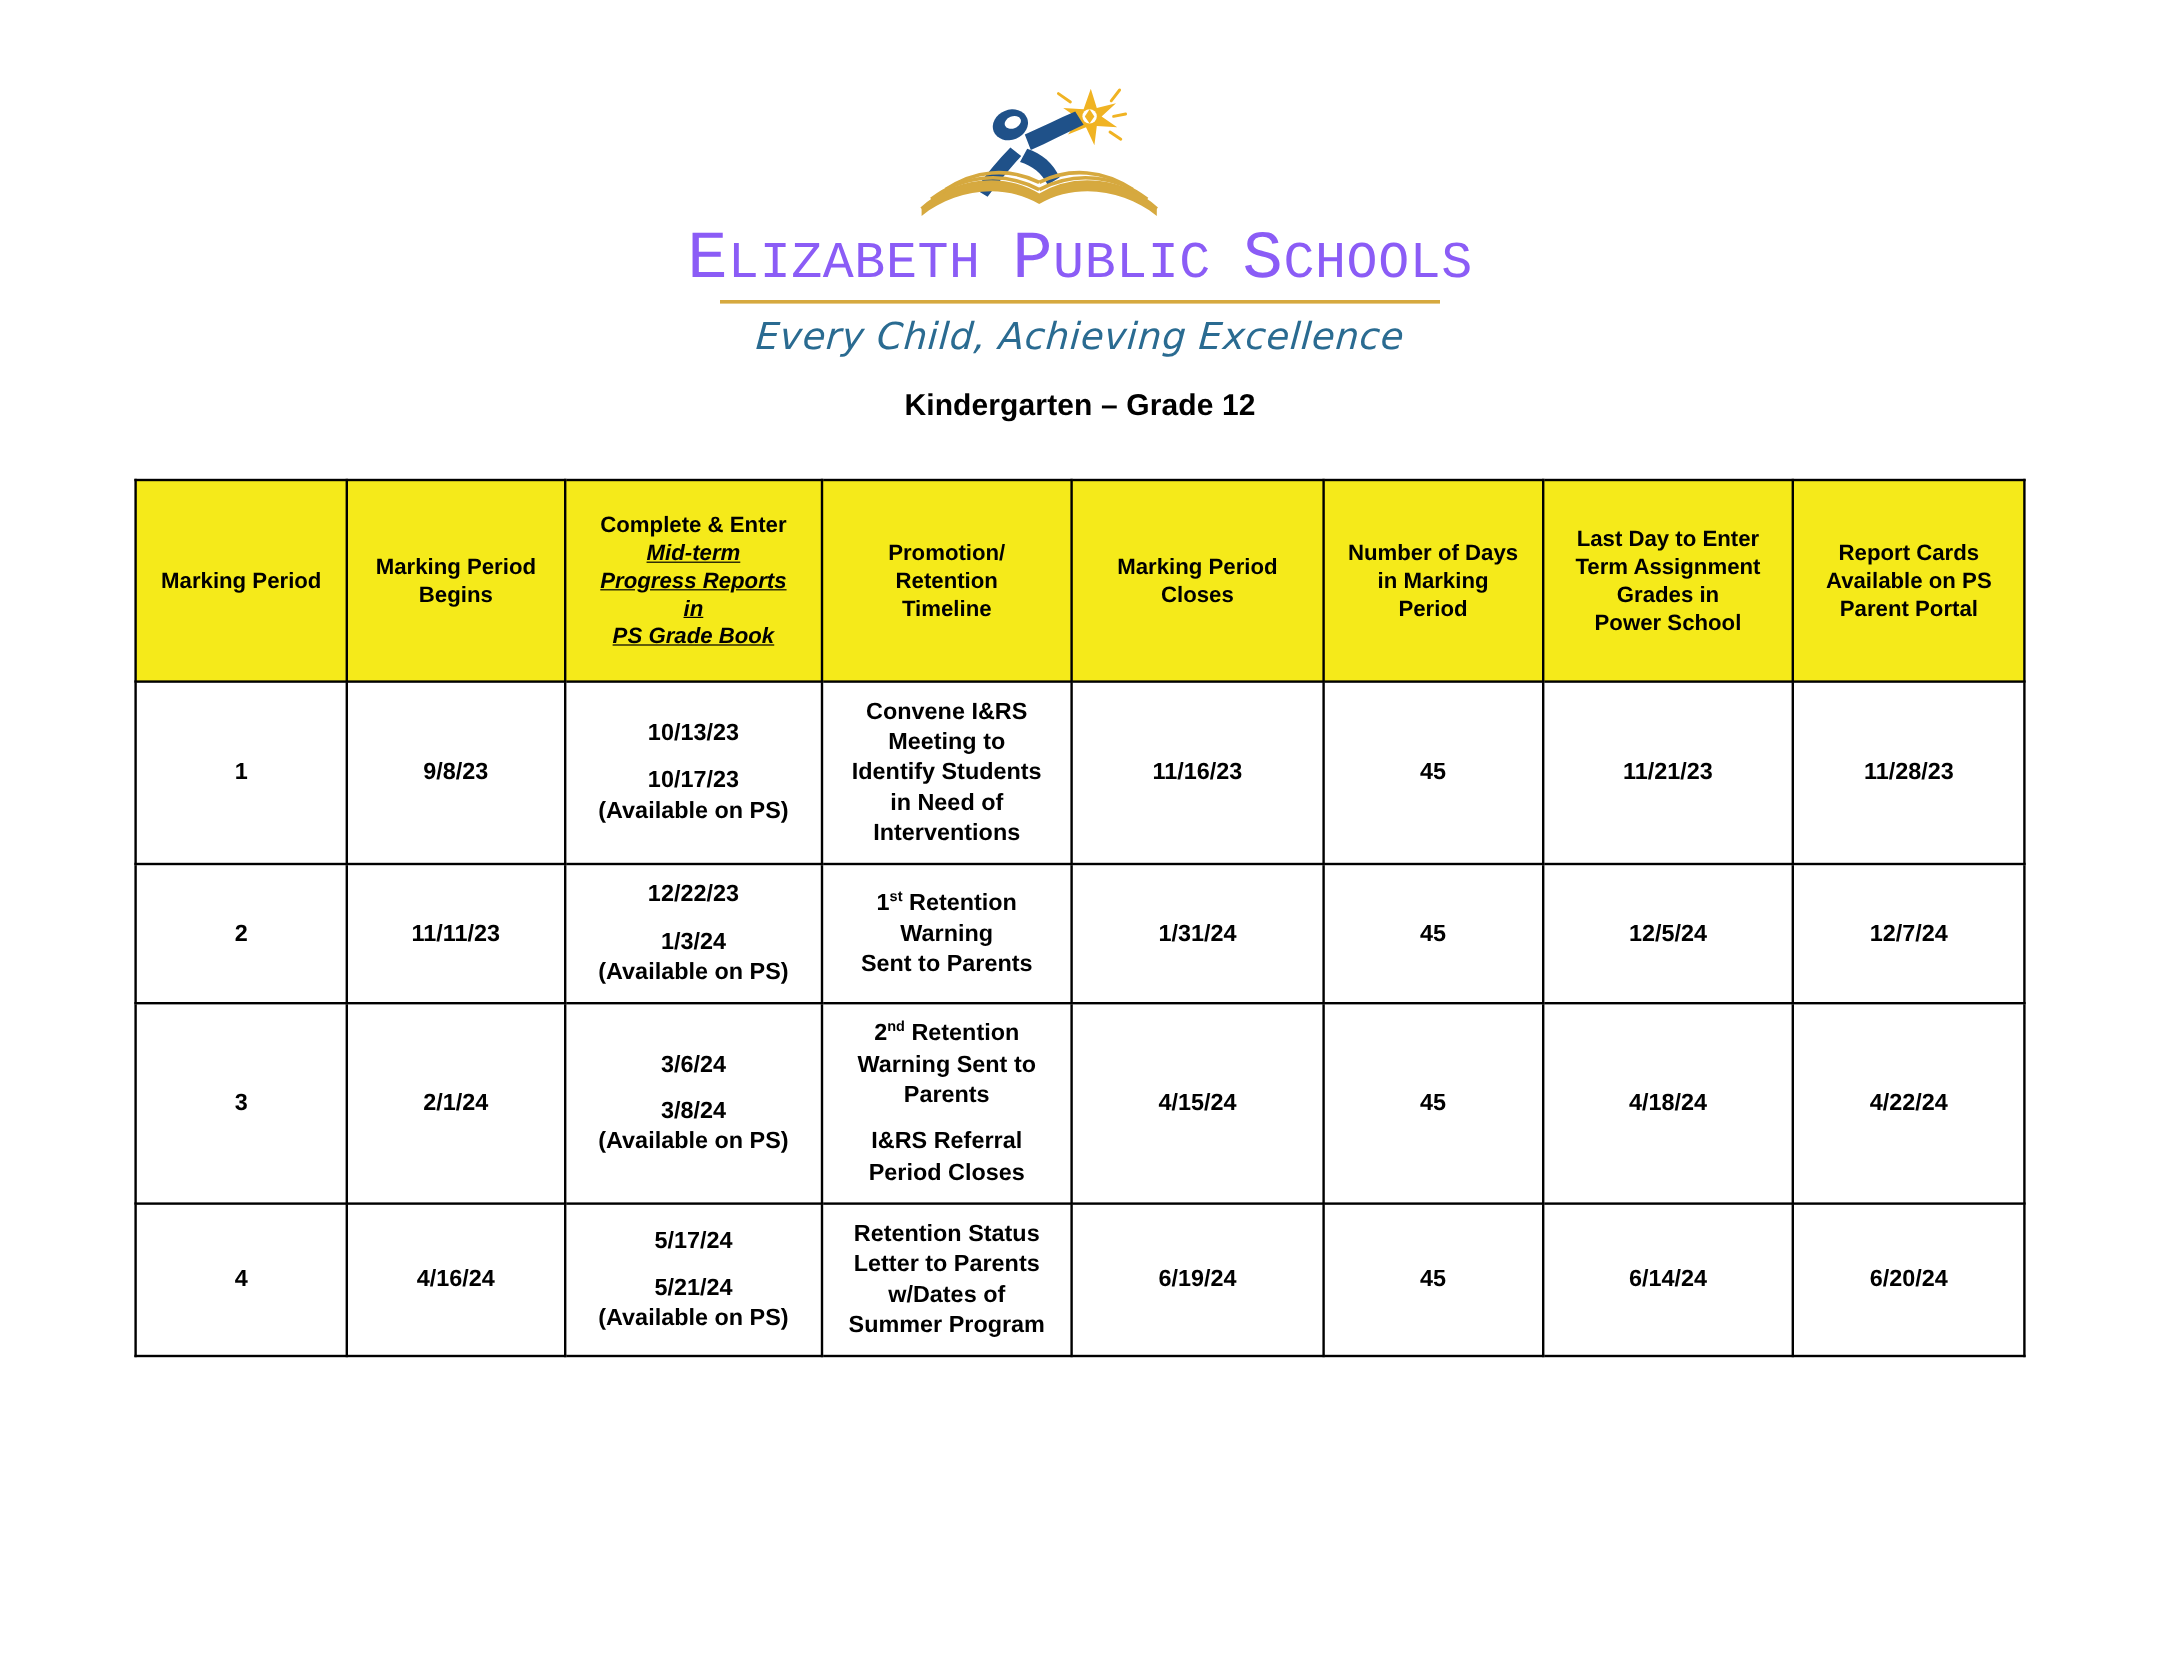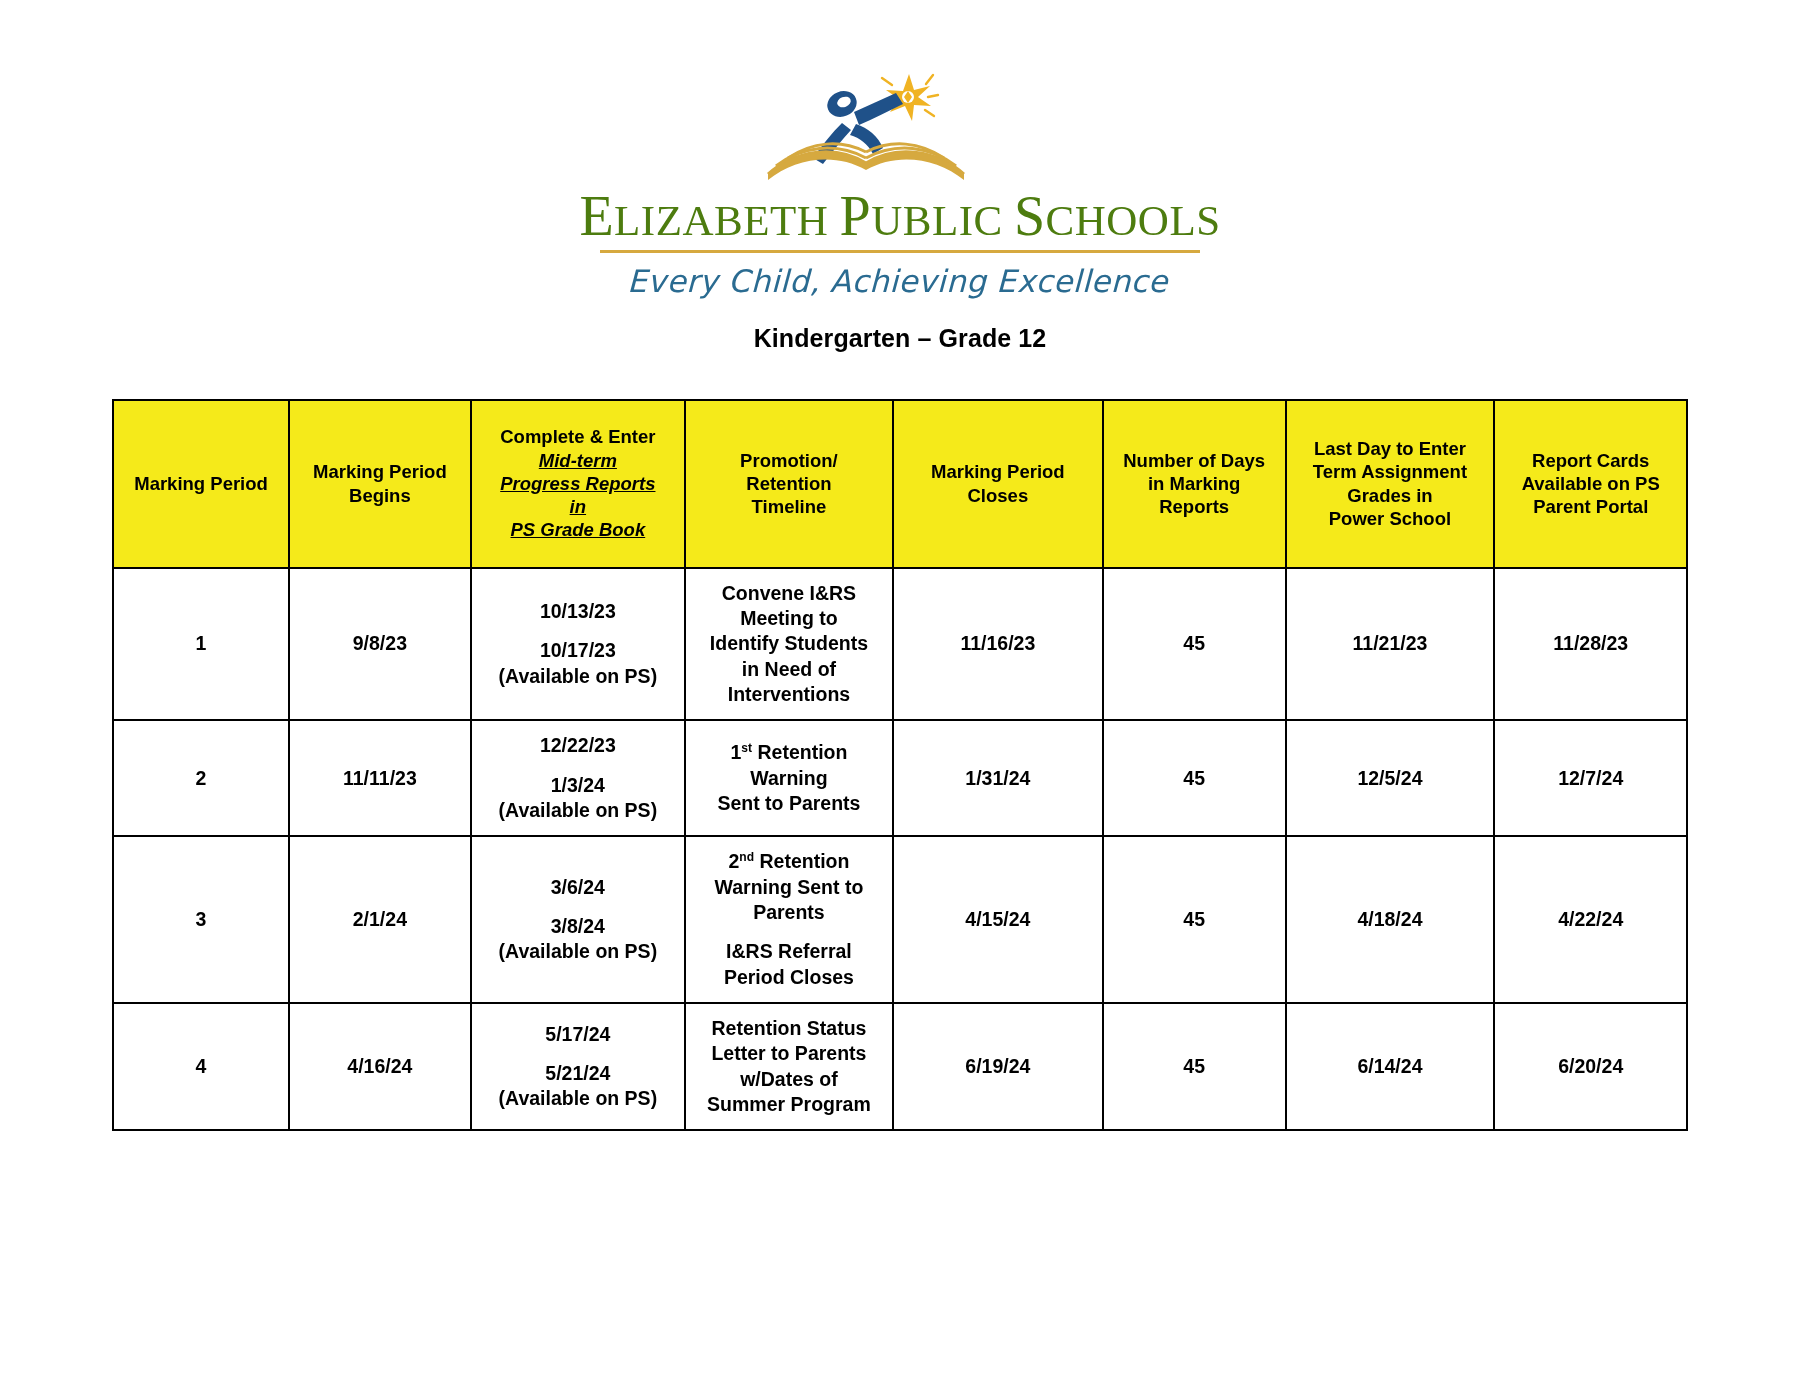--- a/index.html
+++ b/index.html
@@ -29,24 +29,24 @@
     display: flex;
     flex-direction: column;
     align-items: center;
   }
   .logo-mark {
     position: relative;
     width: 560px;
     height: 128px;
   }
   .logo-wordmark {
-    font-family: Liberation Serif, serif;
+    font-family: Liberation Mono, monospace;
     font-size: 56px;
     letter-spacing: 0.5px;
-    color: #4d7c0f;
+    color: #8b5cf6;
     line-height: 1;
     margin-top: -6px;
     white-space: nowrap;
     text-align: center;
   }
   .logo-wordmark .cap { font-size: 56px; }
   .logo-wordmark .sc { font-size: 43px; }
   .logo-rule {
     width: 600px;
     height: 3px;
@@ -211,21 +211,21 @@
             <span>Retention</span><br>
             <span>Timeline</span>
           </th>
           <th>
             <span>Marking Period</span><br>
             <span>Closes</span>
           </th>
           <th>
             <span>Number of Days</span><br>
             <span>in Marking</span><br>
-            <span>Reports</span>
+            <span>Period</span>
           </th>
           <th>
             <span>Last Day to Enter</span><br>
             <span>Term Assignment</span><br>
             <span>Grades in</span><br>
             <span>Power School</span>
           </th>
           <th>
             <span>Report Cards</span><br>
             <span>Available on PS</span><br>

